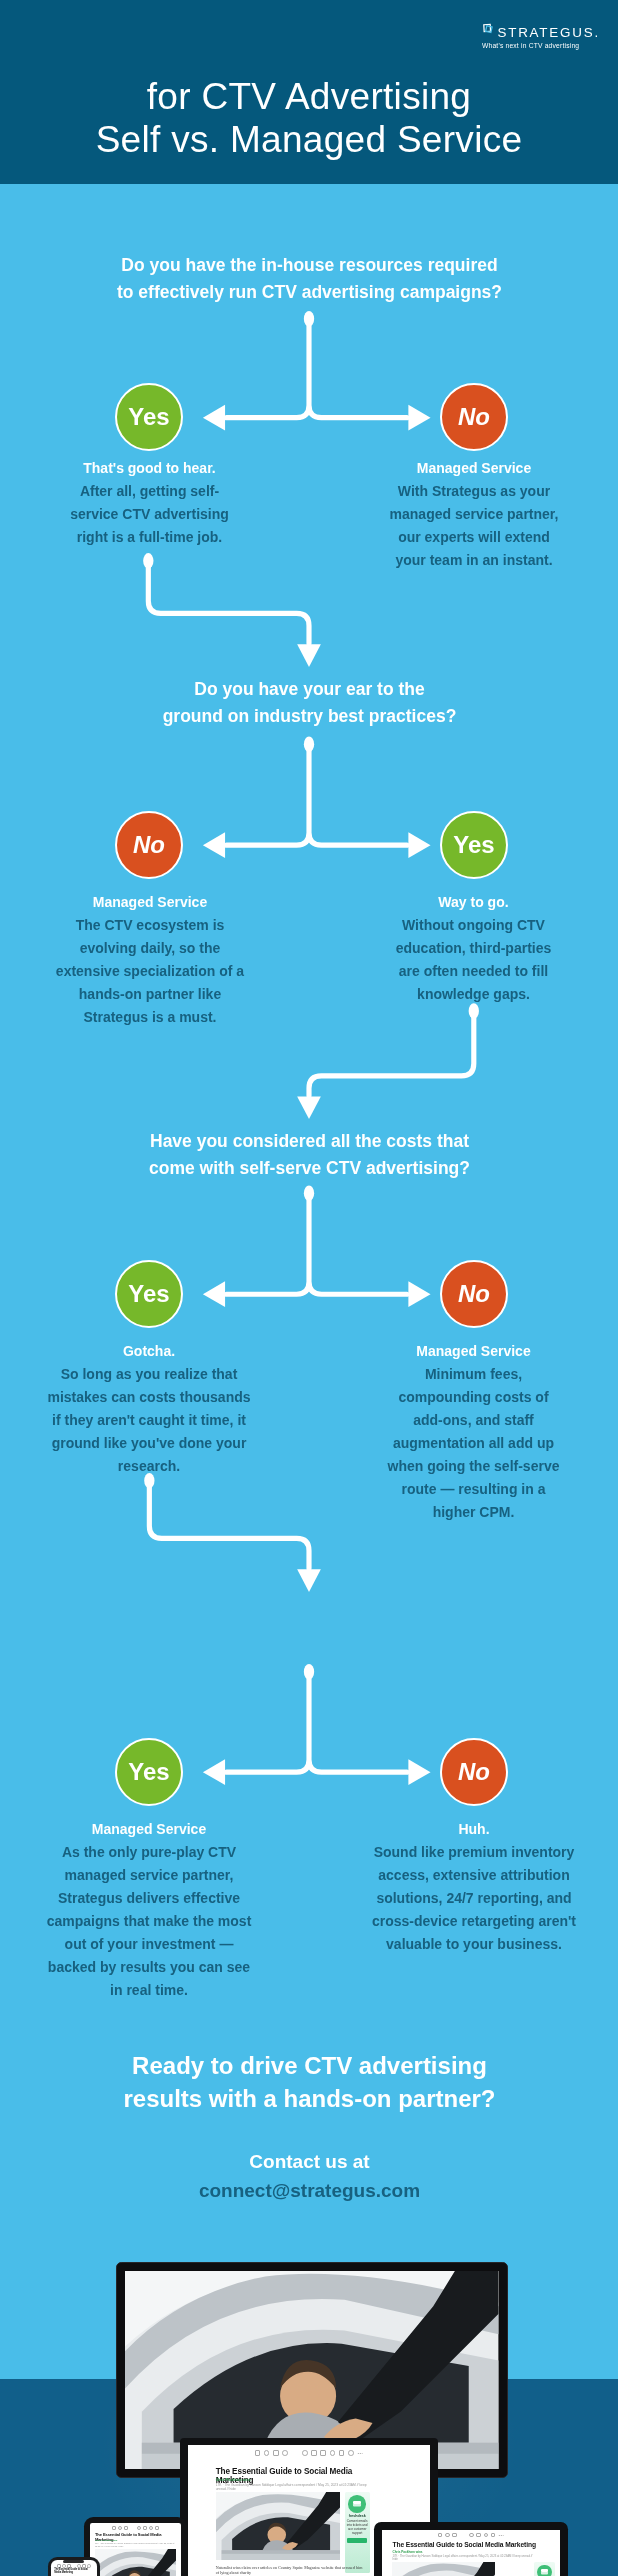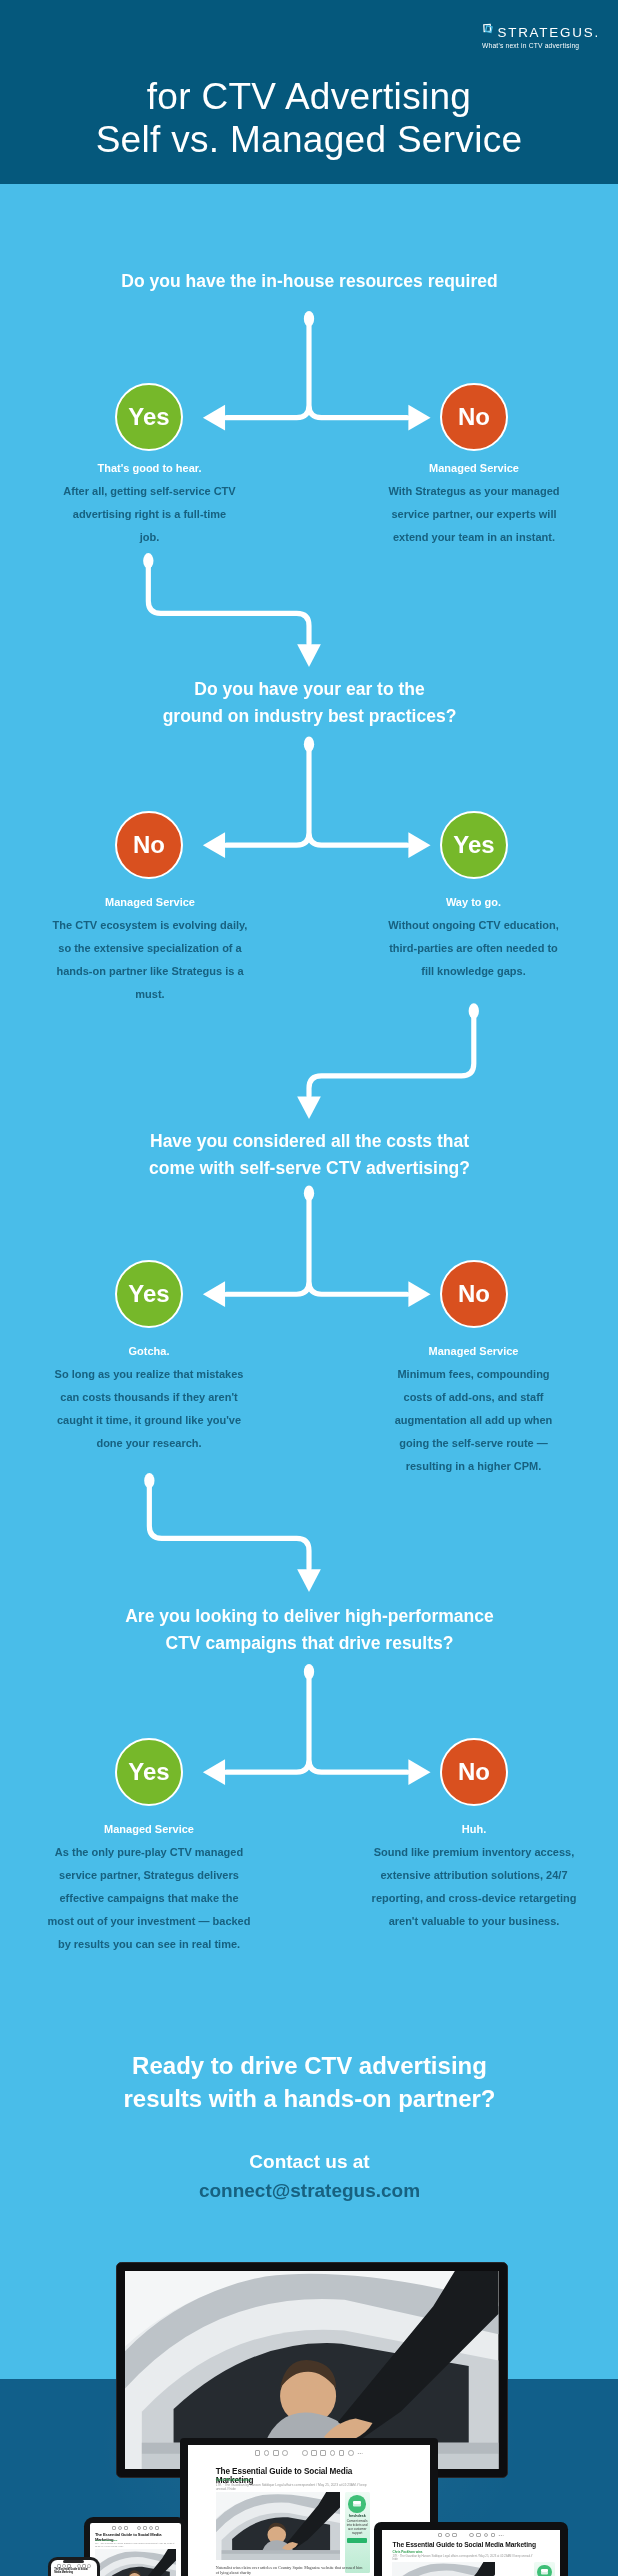--- a/index.html
+++ b/index.html
@@ -21,22 +21,22 @@
   .logo-row{display:flex;align-items:flex-end;gap:4.6px;}
   .logo-name{font-size:13.4px;letter-spacing:1.8px;font-weight:400;}
   .logo-tag{font-size:6.7px;letter-spacing:0.2px;margin-top:1.5px;}
   
   .connectors{left:0;top:0;width:618px;height:2746px;z-index:1;pointer-events:none;}
   .question{width:515px;left:52px;text-align:center;color:#fff;font-weight:bold;
      font-size:17.5px;line-height:27px;z-index:2;}
   .disc{width:68px;height:68px;border-radius:50%;border:2.6px solid #fff;box-sizing:border-box;
      display:flex;align-items:center;justify-content:center;color:#fff;font-size:24px;
      font-weight:bold;z-index:2;}
-  .disc.green{background:#76B82A;text-align:center;} .disc.orange{background:#D9501F;}
-  .answer{text-align:center;font-weight:bold;font-size:11px;line-height:23px;z-index:2;}
+  .disc.green{background:#76B82A;text-align:center;} .disc.orange{background:#D9501F;font-style:italic;}
+  .answer{text-align:center;font-weight:bold;font-size:14px;line-height:23px;z-index:2;}
   .answer .lead{display:block;color:#fff;}
   .answer .body{color:#176180;}
   
   .cta{left:26px;top:2049px;width:567px;text-align:center;color:#fff;font-weight:bold;
      font-size:24px;line-height:33px;z-index:2;}
   .contact{left:52px;top:2147px;width:515px;text-align:center;font-weight:bold;
      font-size:19px;line-height:29px;z-index:2;}
   .contact .c1{color:#fff;display:block;}
   .contact .c2{color:#176180;display:block;}
   .tv{left:116px;top:2262px;width:392px;height:216px;background:#0d0d0f;border-radius:5.2px;
@@ -139,34 +139,31 @@
       <path d="M600 630 L600 786 Q600 810 576 810 L440 810 M600 786 Q600 810 624 810 L790 810"></path>
       <path d="M288 1100 L288 1166 Q288 1190 312 1190 L576 1190 Q600 1190 600 1214 L600 1248"></path>
       <path d="M600 1456 L600 1616 Q600 1640 576 1640 L440 1640 M600 1616 Q600 1640 624 1640 L790 1640"></path>
       <path d="M920 1974 L920 2064 Q920 2088 896 2088 L624 2088 Q600 2088 600 2112 L600 2126"></path>
       <path d="M600 2328 L600 2488 Q600 2512 576 2512 L440 2512 M600 2488 Q600 2512 624 2512 L790 2512"></path>
       <path d="M290 2886 L290 2962 Q290 2986 314 2986 L576 2986 Q600 2986 600 3010 L600 3044"></path>
       <path d="M600 3257 L600 3416 Q600 3440 576 3440 L440 3440 M600 3416 Q600 3440 624 3440 L790 3440"></path>
     </g>
   </svg>
 
-  <div class="abs question" style="top:268px">
+  <div class="abs question" style="top:252px">
     <div>Do you have the in-house resources required</div>
+    <div>to effectively run CTV advertising campaigns?</div>
   </div>
   <div class="abs question" style="top:1128px">
     <div>Have you considered all the costs that</div>
     <div>come with self-serve CTV advertising?</div>
   </div>
   <div class="abs question" style="top:676px">
     <div>Do you have your ear to the</div>
     <div>ground on industry best practices?</div>
-  </div>
-  <div class="abs question" style="top:1603px">
-    <div>Are you looking to deliver high-performance</div>
-    <div>CTV campaigns that drive results?</div>
   </div>
 
   <div class="abs disc green" style="left:115px;top:383px">
       <span>Yes</span>
     </div>
   <div class="abs disc orange" style="left:440px;top:383px">
       <span>No</span>
     </div>
   <div class="abs answer" style="left:62px;top:457px;width:175px">
     <span class="lead">That's good to hear.</span>

